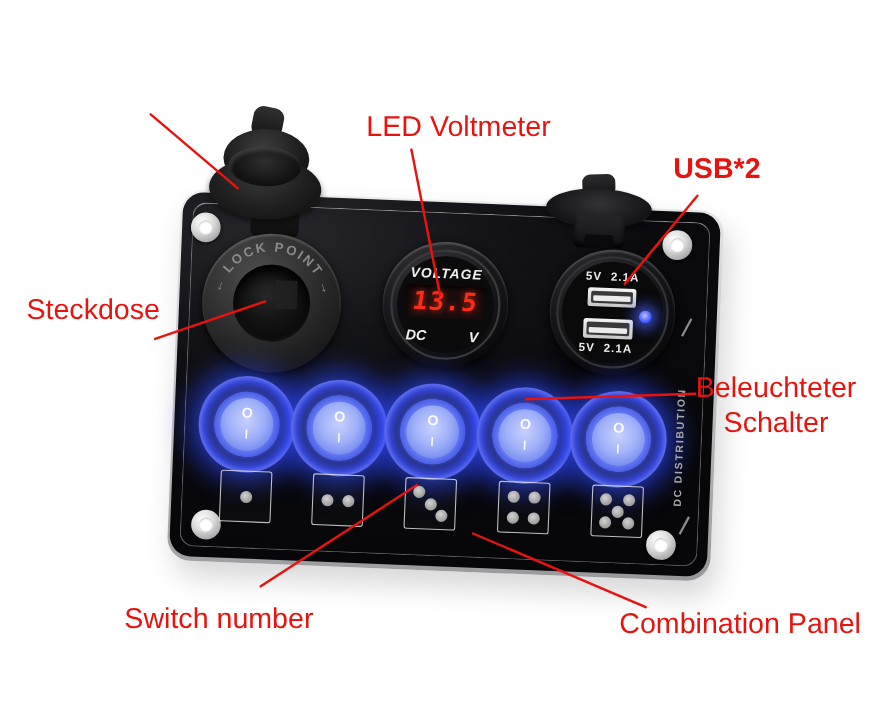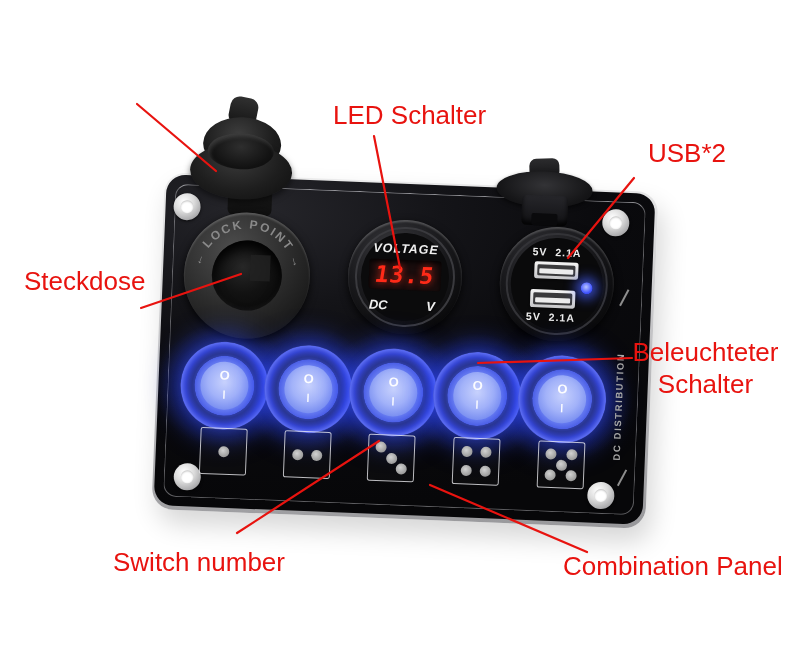--- a/index.html
+++ b/index.html
@@ -281,22 +281,22 @@
           <div class="dot" style="left: 26%; top: 74%;"></div>
           <div class="dot" style="left: 74%; top: 74%;"></div>
         </div>
 
       <div class="side-tick tick1"></div>
       <div class="side-text">DC DISTRIBUTION</div>
       <div class="side-tick tick2"></div>
     </div>
   </div>
 
-  <div class="label" style="left:333px;top:100px;">LED Schalter</div>
-  <div class="label" style="left:648px;top:138px;">USB*2</div>
+  <div class="label" style="left:333px;top:100px;">LED Voltmeter</div>
+  <div class="label" style="left:612px;top:138px;font-weight:bold;">USB*2</div>
   <div class="label" style="left:24px;top:266px;text-align:center;">Steckdose</div>
   <div class="label label-center" style="left:618px;top:336px;width:175px;line-height:32px;">
     <span style="display:block;">Beleuchteter</span>
     <span style="display:block;">Schalter</span>
   </div>
   <div class="label" style="left:113px;top:547px;">Switch number</div>
   <div class="label" style="left:563px;top:551px;">Combination Panel</div>
 
   <svg class="lines-overlay" viewBox="0 0 790 659">
     <line class="ann-line" x1="137" y1="104" x2="216" y2="171"></line>

